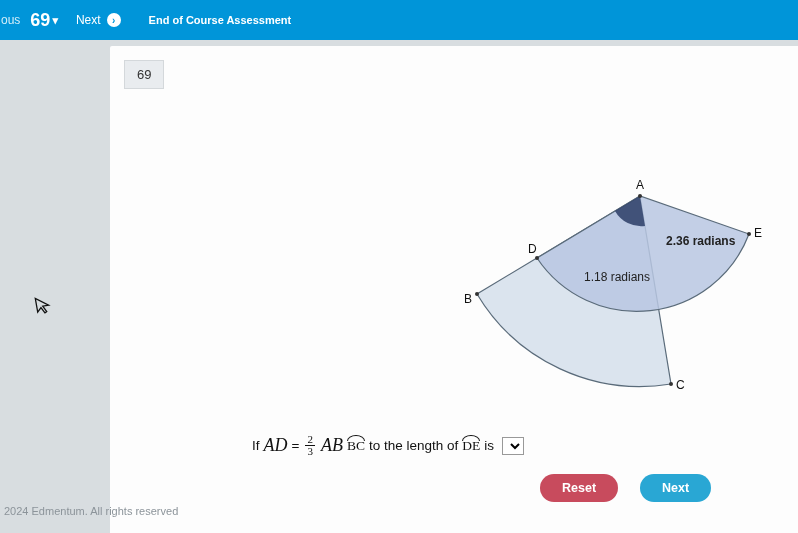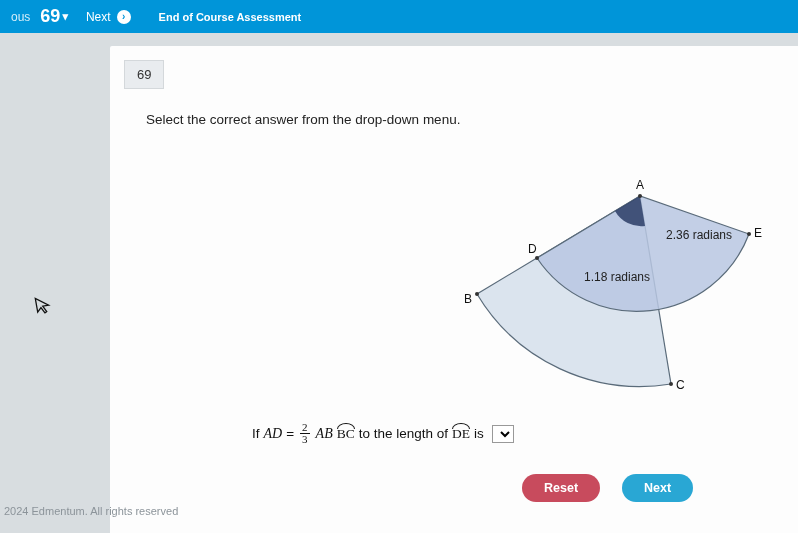--- a/index.html
+++ b/index.html
@@ -6,25 +6,25 @@
   body {
     width: 798px;
     height: 533px;
     font-family: Arial, Helvetica, sans-serif;
     background: #d8dde0;
     overflow: hidden;
     position: relative;
   }
   .top-bar {
     background: #0095d9;
-    height: 33px;
+    height: 40px;
     display: flex;
     align-items: center;
     color: #fff;
-    padding-left: 11px;
+    padding-left: 1px;
   }
   .top-prev { font-size: 12px; padding: 0 6px 0 0; color:#eaf7fd; opacity:.9;}
   .top-count { font-size: 18px; font-weight: bold; padding: 0 4px; display:flex; align-items:center; gap:2px;}
   .chev-down { font-size:11px; }
   .top-next { font-size: 12px; padding: 0 10px 0 14px; display:flex; align-items:center; gap:6px;}
   .circ-arrow {
     display:inline-flex; width:14px; height:14px; border-radius:50%;
     background:#fff; color:#0095d9; align-items:center; justify-content:center;
     font-size:10px; font-weight:bold;
   }
@@ -46,44 +46,44 @@
     font-size:13.5px; color:#222;
   }
   .figure-zone {
     position:absolute; left:300px; top:120px;
     width:360px; height:230px;
   }
   .pt-label { position:absolute; font-size:12px; color:#111; }
   .rad-label { position:absolute; font-size:12px; color:#222; white-space:nowrap;}
   .dot { position:absolute; width:4px; height:4px; background:#333; border-radius:50%; transform:translate(-2px,-2px);}
   .statement {
-    position:absolute; left:142px; top:376px;
+    position:absolute; left:142px; top:388px;
     font-size:13.5px; color:#111;
     display:flex; align-items:center; gap:4px; flex-wrap:nowrap;
   }
-  .statement .it { font-style: italic; font-family: 'Times New Roman', serif; font-size:14px;}
+  .statement .it { font-style: italic; font-family: 'Times New Roman', serif; font-size:18px;}
   .frac {
     display:inline-flex; flex-direction:column; align-items:center;
     font-family:'Times New Roman', serif; font-size:11px; line-height:1;
     vertical-align:middle; margin:0 2px;
   }
   .frac .num { border-bottom:1px solid #111; padding:0 2px;}
   .frac .den { padding:0 2px;}
   .arc-over { position:relative; display:inline-block; font-family:'Times New Roman', serif;}
   .arc-over::before {
     content:""; position:absolute; left:0; right:0; top:-3px;
     height:5px; border:1px solid #111; border-bottom:none;
     border-radius:50% 50% 0 0 / 100% 100% 0 0;
   }
   select.answer {
     font-size:11px; height:18px; border:1px solid #999; background:#fff;
     margin-left:4px;
   }
   .btn-row {
-    position:absolute; left:412px; top:428px;
+    position:absolute; left:430px; top:428px;
     display:flex; gap:22px;
   }
   .btn {
     padding:7px 22px; border-radius:18px; color:#fff;
     font-size:12.5px; font-weight:bold; border:none; cursor:pointer;
   }
   .btn-reset { background:#c84b5d; }
   .btn-next { background:#29a7d4; }
   .footer {
     position:absolute; left:4px; bottom:16px;
@@ -107,21 +107,20 @@
     <span>Next</span>
     <span class="circ-arrow">›</span>
   </span>
   <span class="top-title">End of Course Assessment</span>
 </div>
 
 <div class="content-wrap">
 
   <div class="qnum-pill">69</div>
 
-  <div class="instruction">Select the correct answer from the drop-down menu.</div>
 
   <div class="figure-zone">
     <svg width="360" height="230" viewBox="0 0 360 230">
 
       <path d="M 230 30 L 67 128 A 190 190 0 0 0 261 218 L 230 30 Z" fill="#dbe4ee" stroke="#5a6b7a" stroke-width="1.2"></path>
 
       <path d="M 230 30 L 127 92 A 120 120 0 0 0 339 68 L 230 30 Z" fill="#b8c7e2" fill-opacity="0.85" stroke="#5a6b7a" stroke-width="1.2"></path>
 
       <path d="M 230 30 L 205 45 A 30 30 0 0 0 235 60 Z" fill="#2b3d66" opacity="0.85"></path>
 
@@ -132,21 +131,21 @@
     <div class="dot" style="left:127px; top:92px;"></div>
     <div class="dot" style="left:339px; top:68px;"></div>
 
     <div class="pt-label" style="left:226px; top:12px;">A</div>
     <div class="pt-label" style="left:54px; top:126px;">B</div>
     <div class="pt-label" style="left:266px; top:212px;">C</div>
     <div class="pt-label" style="left:118px; top:76px;">D</div>
     <div class="pt-label" style="left:344px; top:60px;">E</div>
 
     <div class="rad-label" style="left:174px; top:104px;">1.18 radians</div>
-    <div class="rad-label" style="left:256px; top:62px;">2.36 radians</div>
+    <div class="rad-label" style="left:256px; top:68px;font-weight:bold;">2.36 radians</div>
   </div>
 
   <div class="statement">
     <span>If</span>
     <span class="it">AD</span>
     <span>=</span>
     <span class="frac">
       <span class="num">2</span>
       <span class="den">3</span>
     </span>

